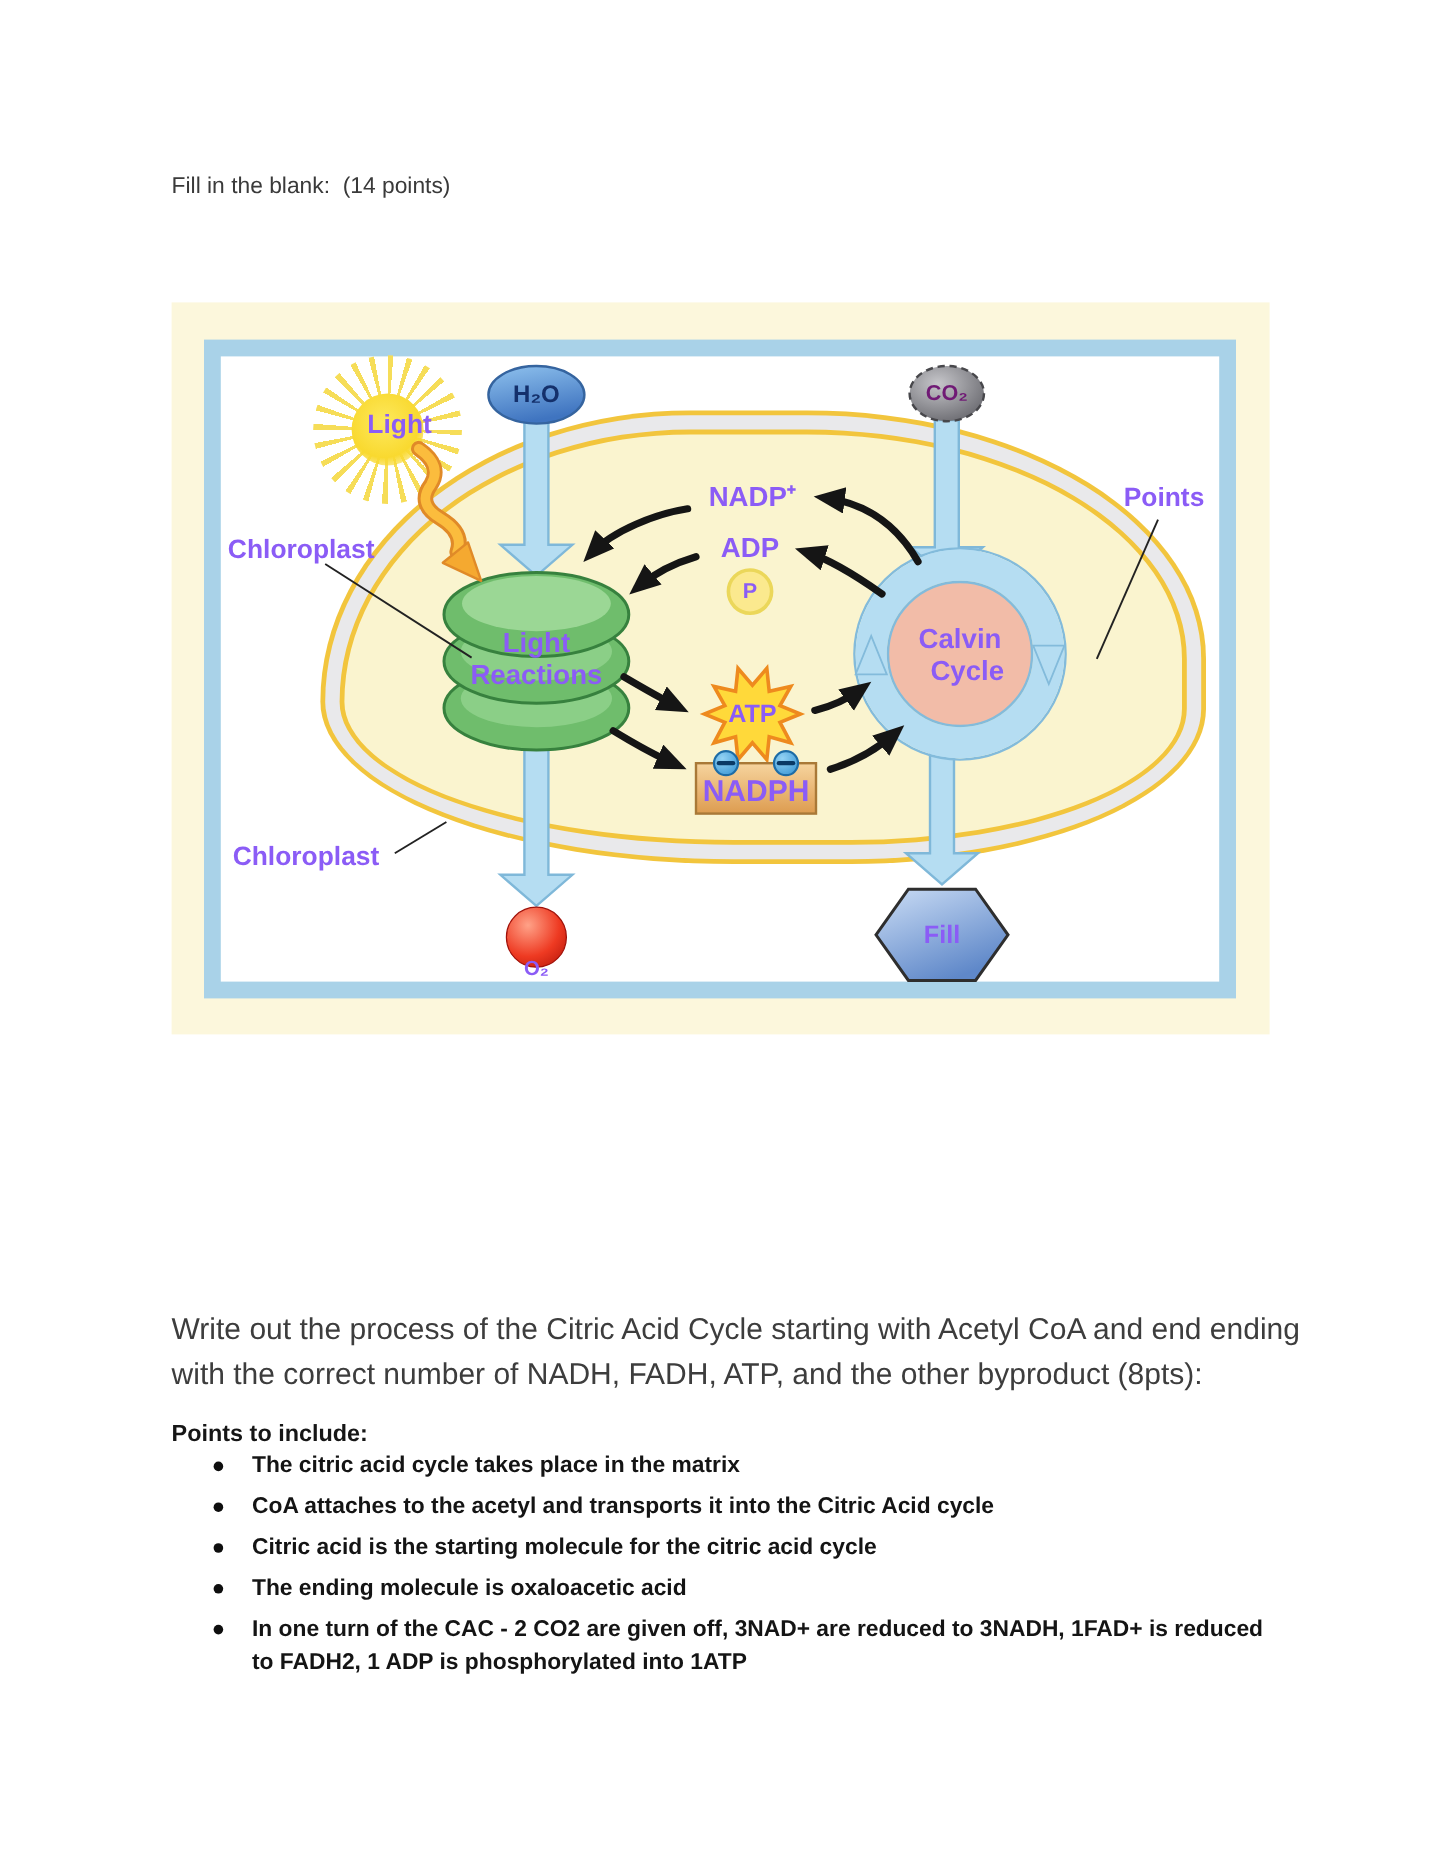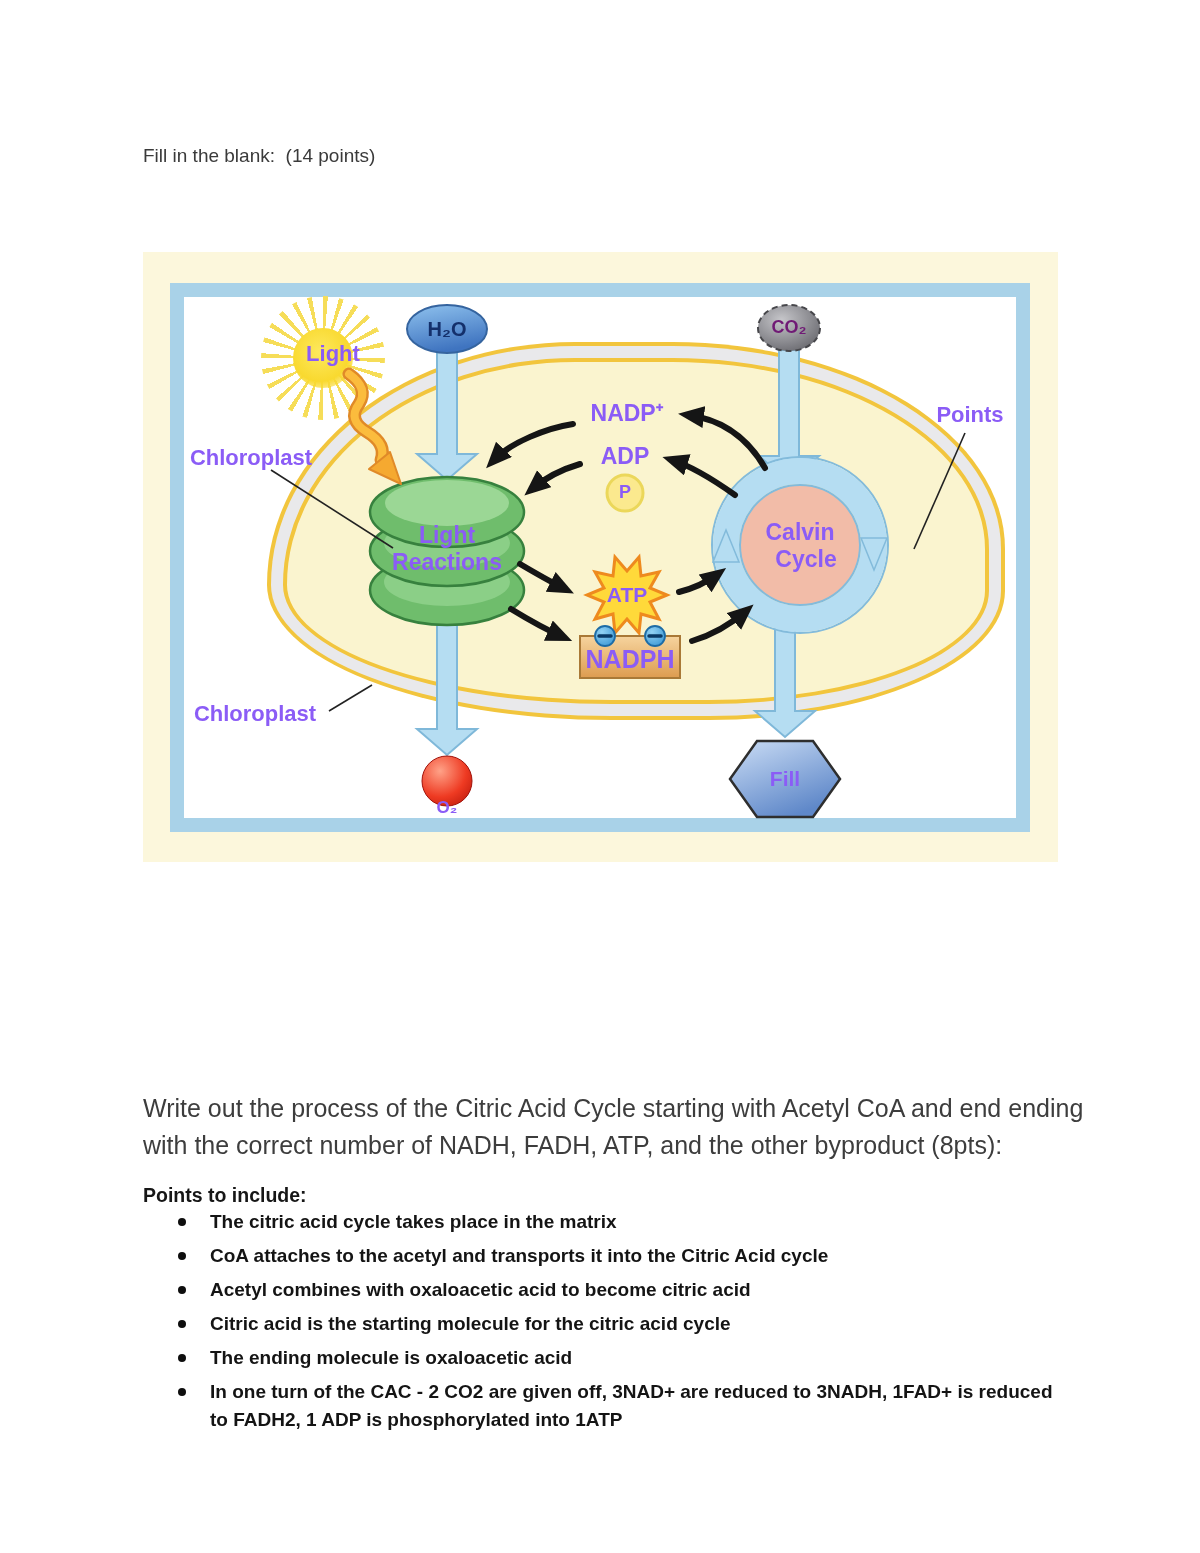--- a/index.html
+++ b/index.html
@@ -198,24 +198,20 @@
     <li class="bullet">
       <span class="dot"></span>
       <span class="btxt">The citric acid cycle takes place in the matrix</span>
     </li>
     <li class="bullet">
       <span class="dot"></span>
       <span class="btxt">CoA attaches to the acetyl and transports it into the Citric Acid cycle</span>
     </li>
     <li class="bullet">
       <span class="dot"></span>
-      <span class="btxt">Acetyl combines with oxaloacetic acid to become citric acid</span>
-    </li>
-    <li class="bullet">
-      <span class="dot"></span>
       <span class="btxt">Citric acid is the starting molecule for the citric acid cycle</span>
     </li>
     <li class="bullet">
       <span class="dot"></span>
       <span class="btxt">The ending molecule is oxaloacetic acid</span>
     </li>
     <li class="bullet">
       <span class="dot"></span>
       <span class="btxt">In one turn of the CAC - 2 CO2 are given off, 3NAD+ are reduced to 3NADH, 1FAD+ is reduced to FADH2, 1 ADP is phosphorylated into 1ATP</span>
     </li>

